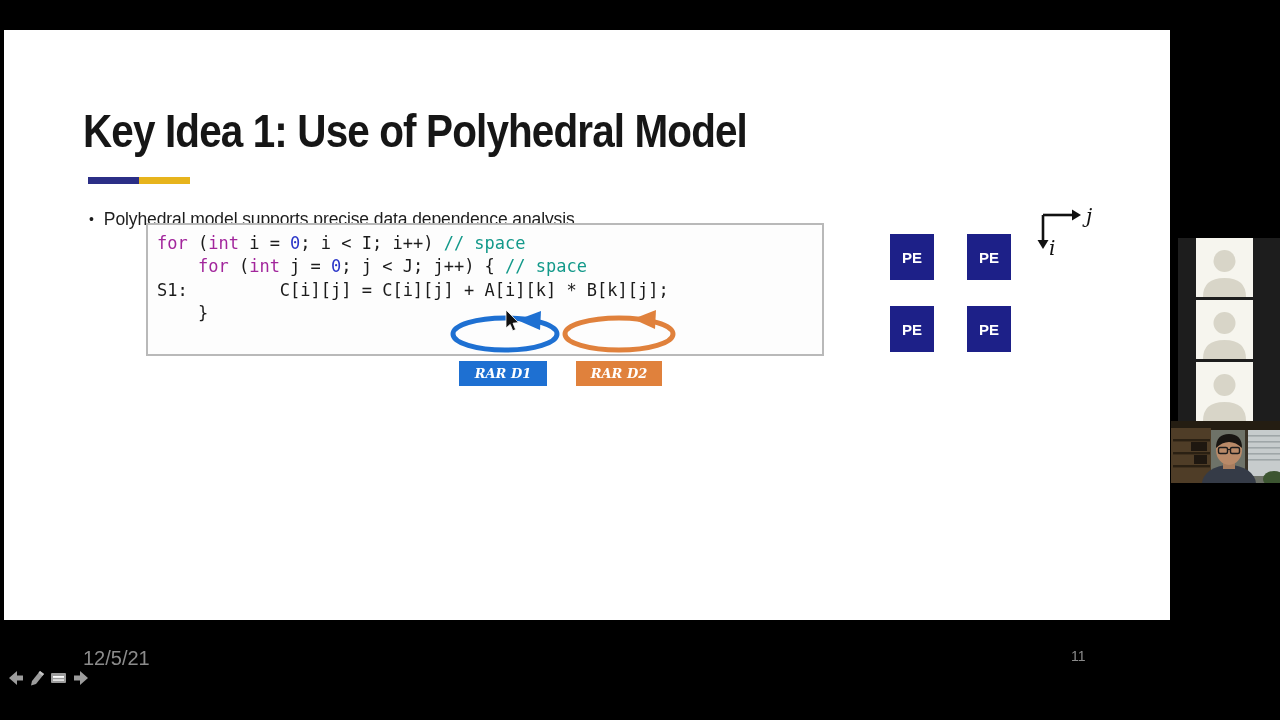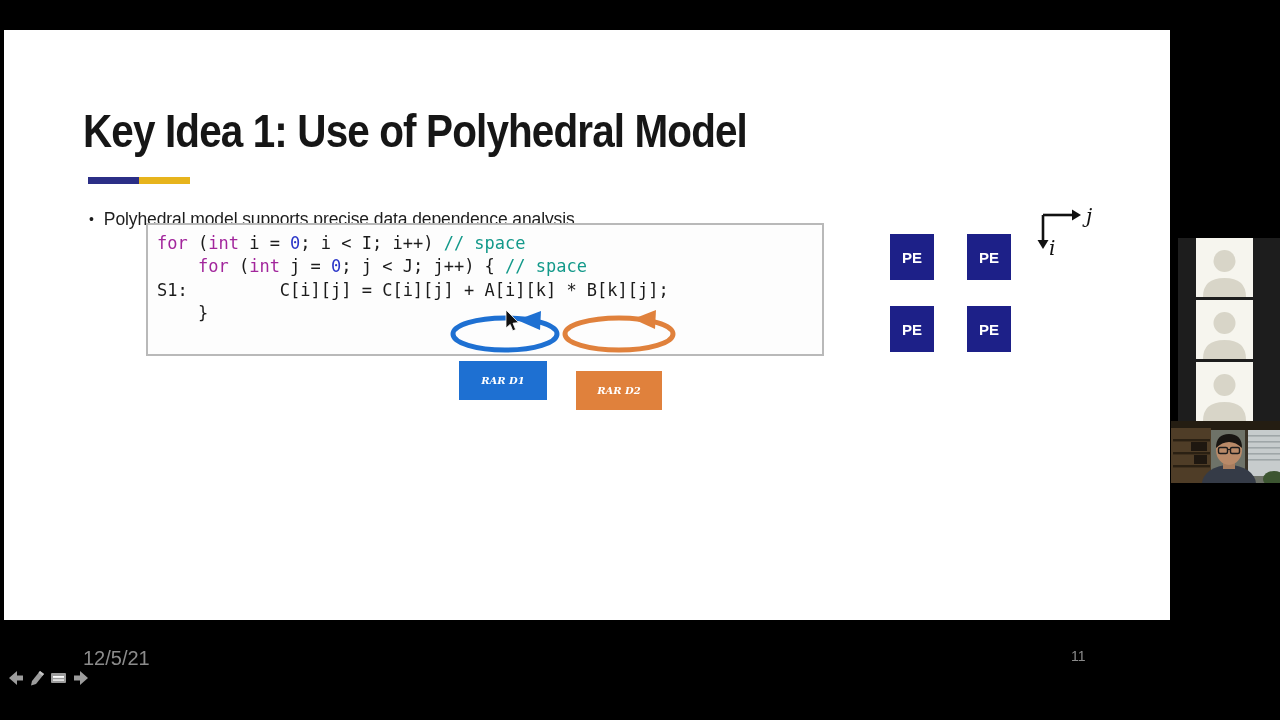--- a/index.html
+++ b/index.html
@@ -16,25 +16,25 @@
               font-size:17.5px;color:#1c1c1c;letter-spacing:-0.1px;}
   .bullet-dot{font-size:14px;margin:2px 10px 0 0;}
   .codebox{position:absolute;left:118px;top:223px;width:678px;height:133px;background:#fdfdfd;
            border:2px solid #b9b9b9;box-sizing:border-box;padding:7px 0 0 9px;margin-left:28px;}
   .codebox .cl{font-family:"DejaVu Sans Mono","Liberation Mono",monospace;font-size:17px;
                line-height:23.4px;white-space:pre;color:#1b1b1b;}
   .codebox .kw{color:var(--kw);}
   .codebox .nu{color:var(--nu);}
   .codebox .co{color:var(--co);}
   .overlay{position:absolute;left:0;top:0;width:1280px;height:720px;pointer-events:none;}
-  .rar{position:absolute;height:39px;display:flex;align-items:center;justify-content:center;
+  .rar{position:absolute;height:25px;display:flex;align-items:center;justify-content:center;
        color:#fff;font-family:"DejaVu Serif","Liberation Serif",serif;font-style:italic;
-       font-weight:bold;font-size:10px;}
+       font-weight:bold;font-size:13px;}
   .rar-d1{left:459px;top:361px;width:88px;background:var(--d1);}
-  .rar-d2{left:576px;top:371px;width:86px;background:var(--d2);}
+  .rar-d2{left:576px;top:361px;width:86px;background:var(--d2);}
   .pe-grid{position:absolute;left:890px;top:234px;display:grid;
            grid-template-columns:44px 44px;grid-auto-rows:46px;column-gap:33px;row-gap:26px;}
   .pe-box{background:var(--pe);color:#fff;font-weight:700;font-size:15px;
           display:flex;align-items:center;justify-content:center;}
   .axis{position:absolute;left:1028px;top:196px;}
   .axis text{font-family:"DejaVu Serif","Liberation Serif",serif;font-style:italic;font-size:20px;fill:#111;}
   .film{position:absolute;left:1178px;top:238px;width:102px;height:183px;background:#1d1d1d;}
   .tile{position:absolute;left:18px;width:57px;height:59px;background:#f6f5ee;}
   .webcam{position:absolute;left:1171px;top:421px;width:109px;height:62px;}
   .slide-date{position:absolute;left:83px;top:647px;font-size:20px;color:#8b8b8b;}

